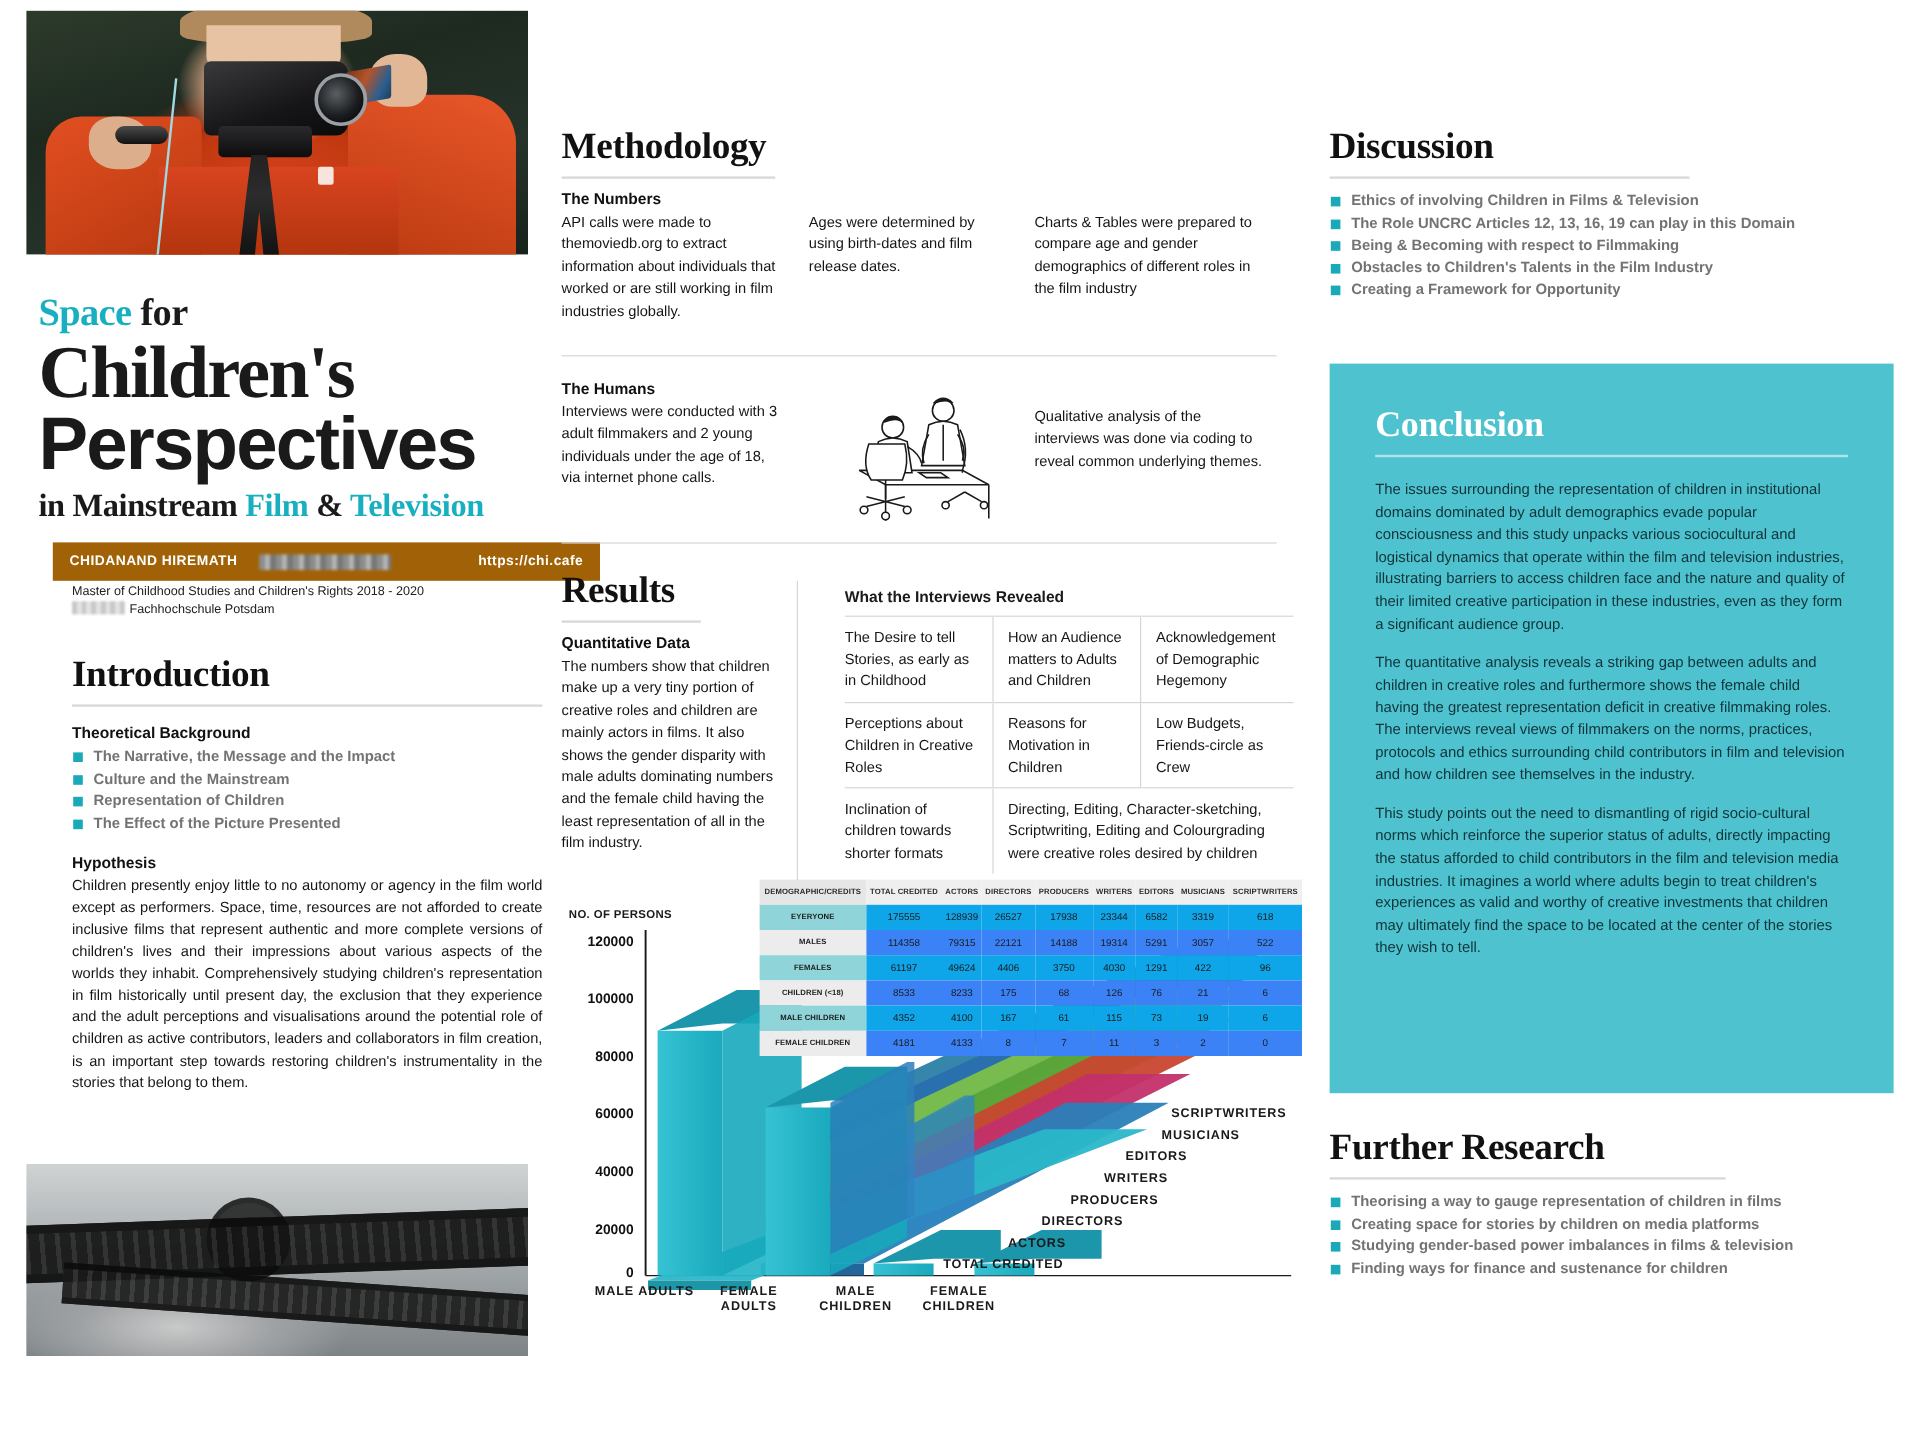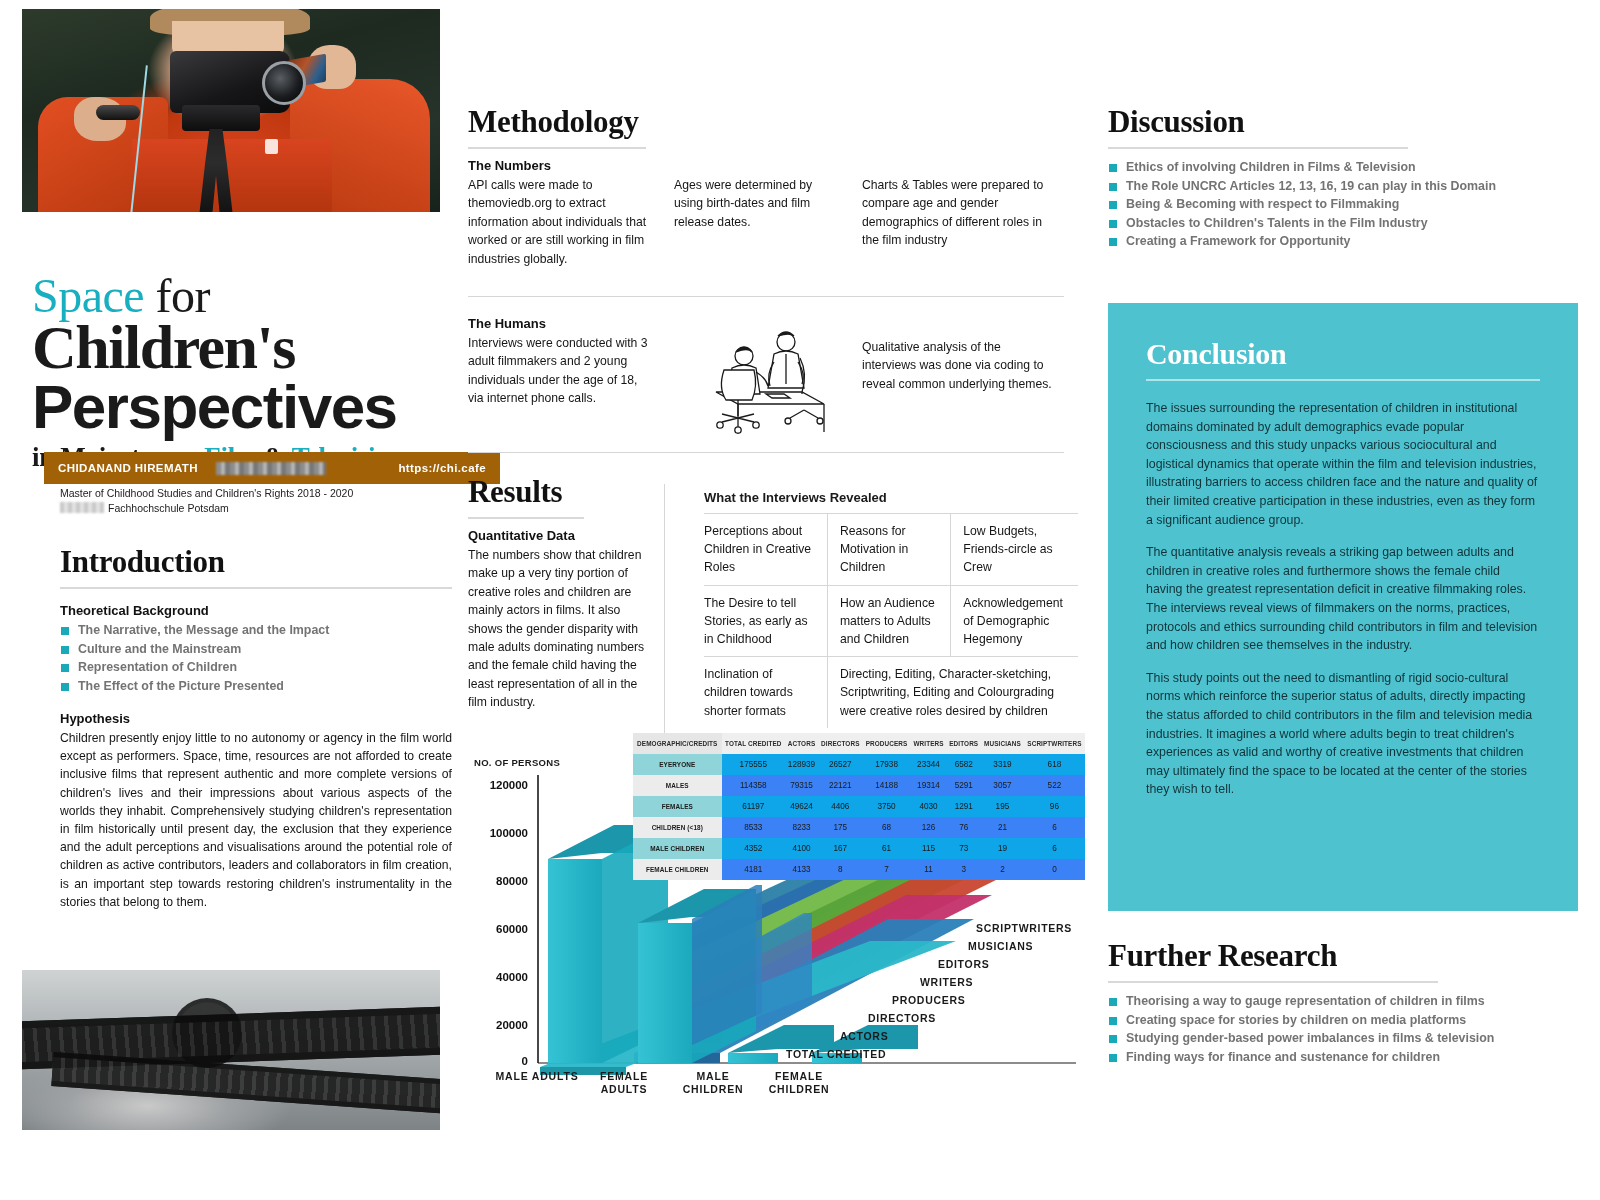--- a/index.html
+++ b/index.html
@@ -77,21 +77,21 @@
     position: absolute; left: 110px; top: 130px; width: 200px; height: 74px;
     background: linear-gradient(180deg,#d8441f,#b3350e);
   }
   .hand-l { position:absolute; left:52px; top:88px; width:52px; height:44px; background:#dcae8c; border-radius:40% 50% 40% 45%;}
   .hand-r { position:absolute; left:286px; top:36px; width:48px; height:44px; background:#e2b795; border-radius:45% 45% 35% 40%;}
   .chin { position:absolute; left:150px; top:12px; width:112px; height:48px; background:#e7c2a3; border-radius:0 0 46% 46%;}
   .hair { position:absolute; left:128px; top:-8px; width:160px; height:34px; background:#b08a5c; border-radius:50% 50% 20% 20%;}
   .logo-badge { position:absolute; left:243px; top:130px; width:13px; height:15px; background:#ffffff; border-radius:2px; opacity:.85;}
 
   .title-block { position: absolute; left: 10px; top: 238px; width: 408px; }
-  .t-line1 { font-family: "Liberation Serif", serif; font-weight: 400; font-size: 48px; line-height: 44px; letter-spacing:-0.5px;margin-top:36px;}
+  .t-line1 { font-family: "Liberation Serif", serif; font-weight: 700; font-size: 32px; line-height: 44px; letter-spacing:-0.5px;}
   .t-line1 .accent { color: #18b0c0; }
   .t-line2 { font-family: "Liberation Serif", serif; font-weight: 700; font-size: 62px; line-height: 58px; letter-spacing:-1.5px;}
   .t-line3 { font-family: Liberation Sans, sans-serif; font-weight: 700; font-size: 62px; line-height: 62px; letter-spacing:-1.5px;}
   .t-line4 { font-family: "Liberation Serif", serif; font-weight: 700; font-size: 27px; line-height: 34px; letter-spacing:-0.3px; margin-top:2px;}
   .t-line4 .accent { color: #18b0c0; }
 
   .author-bar {
     position: absolute; left: 22px; top: 452px; width: 456px; height: 26px;
     background: #a16207; color: #fff;
     display: flex; align-items: center; padding: 16px 14px;
@@ -374,28 +374,28 @@
     <div class="meth-txt">The numbers show that children make up a very tiny portion of creative roles and children are mainly actors in films. It also shows the gender disparity with male adults dominating numbers and the female child having the least representation of all in the film industry.</div>
   </div>
 
   <div class="vrule"></div>
 
   <div class="interviews">
     <div class="int-title">What the Interviews Revealed</div>
     <table class="int-table">
       <tbody>
           <tr>
+        <td style="width:33%">The Desire to tell Stories, as early as in Childhood</td>
+        <td class="cdiv" style="width:33%">How an Audience matters to Adults and Children</td>
+        <td class="cdiv" style="width:34%">Acknowledgement of Demographic Hegemony</td>
+      </tr>
+      <tr>
         <td>Perceptions about Children in Creative Roles</td>
         <td class="cdiv">Reasons for Motivation in Children</td>
         <td class="cdiv">Low Budgets, Friends-circle as Crew</td>
-      </tr>
-      <tr>
-        <td style="width:33%">The Desire to tell Stories, as early as in Childhood</td>
-        <td class="cdiv" style="width:33%">How an Audience matters to Adults and Children</td>
-        <td class="cdiv" style="width:34%">Acknowledgement of Demographic Hegemony</td>
       </tr>
       <tr>
         <td>Inclination of children towards shorter formats</td>
         <td class="cdiv" colspan="2">Directing, Editing, Character-sketching, Scriptwriting, Editing and Colourgrading were creative roles desired by children</td>
       </tr>
     </tbody>
       </table>
   </div>
 
   <div class="chart-wrap">
@@ -514,21 +514,21 @@
           <td>522</td>
         </tr>
         <tr class="odd">
           <td>FEMALES</td>
           <td>61197</td>
           <td>49624</td>
           <td>4406</td>
           <td>3750</td>
           <td>4030</td>
           <td>1291</td>
-          <td>195</td>
+          <td>422</td>
           <td>96</td>
         </tr>
         <tr class="even">
           <td>CHILDREN (&lt;18)</td>
           <td>8533</td>
           <td>8233</td>
           <td>175</td>
           <td>68</td>
           <td>126</td>
           <td>76</td>

